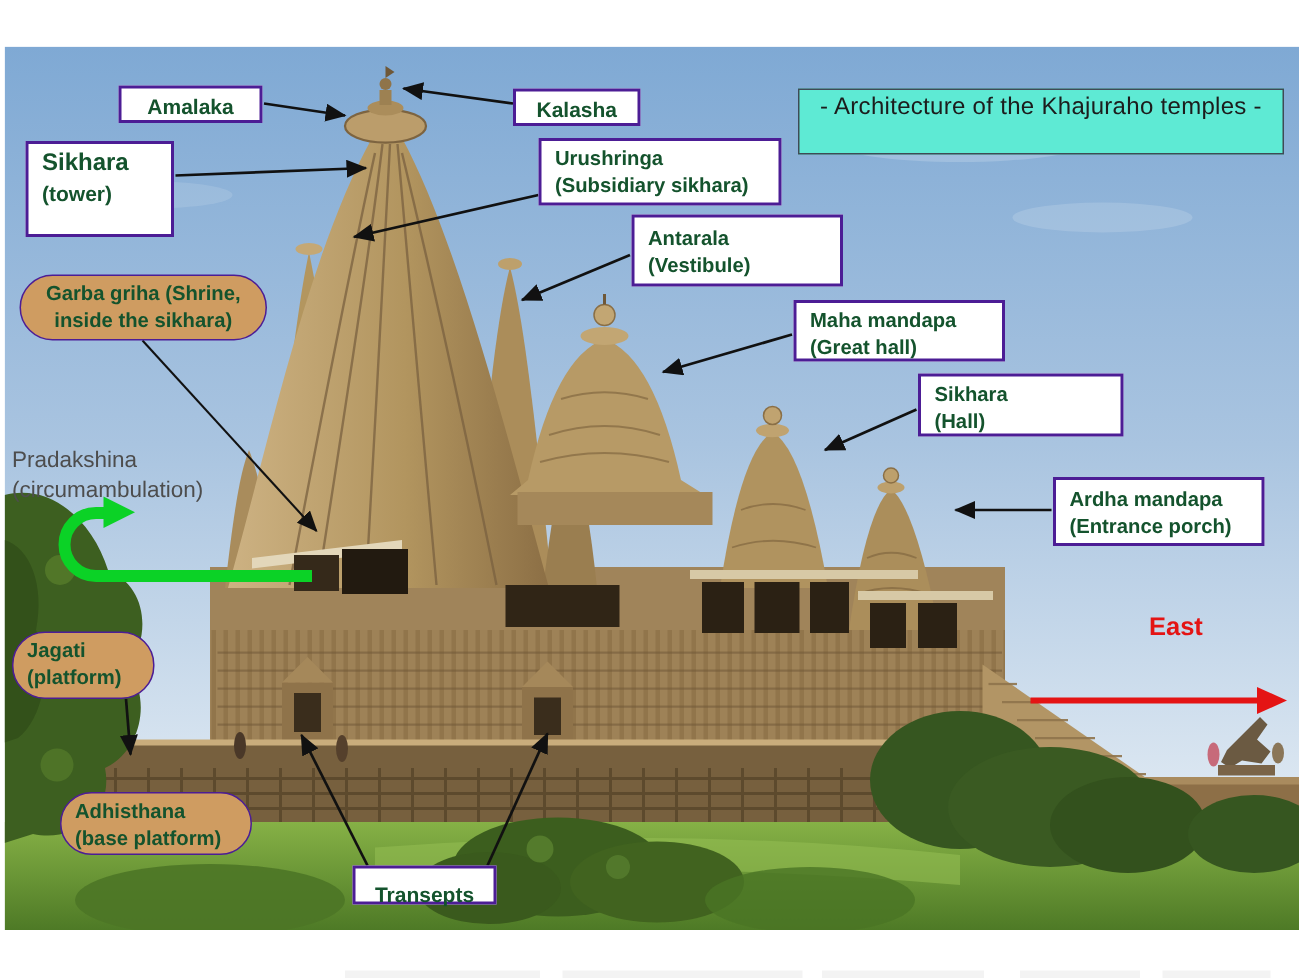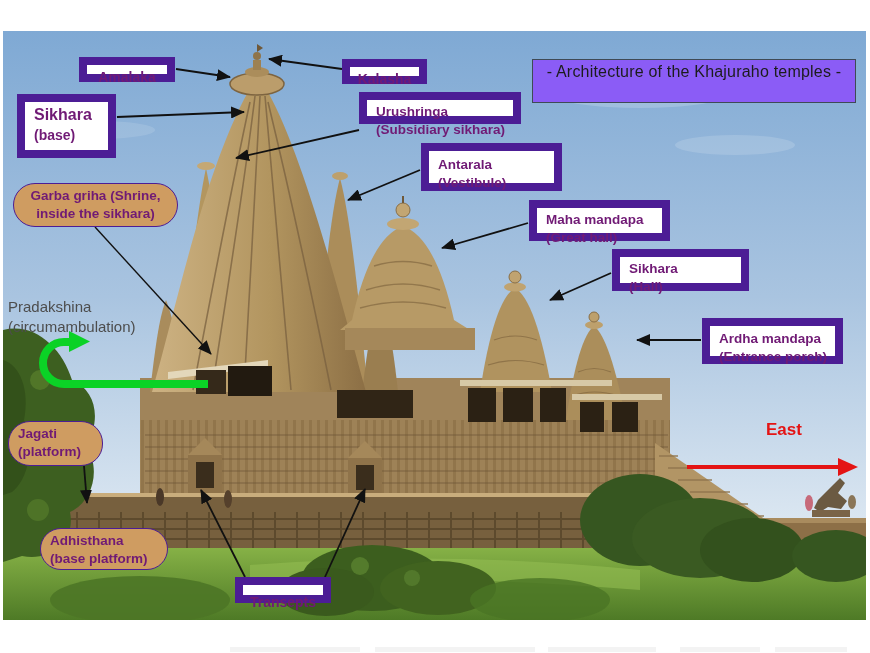--- a/index.html
+++ b/index.html
@@ -5,42 +5,42 @@
   html,body{margin:0;padding:0;background:#fff;}
   #stage{
     position:relative;width:870px;height:653px;background:#ffffff;overflow:hidden;
     font-family:"Liberation Sans",sans-serif;
   }
   #photo{position:absolute;left:3px;top:31px;width:863px;height:589px;overflow:hidden;}
   #photo svg{display:block;}
   #arrows{position:absolute;left:0;top:0;width:870px;height:653px;z-index:5;pointer-events:none;}
   .lbl{
     position:absolute;z-index:10;box-sizing:border-box;
-    background:#ffffff;border:8px solid #4c1d95;
-    color:#701a75;font-weight:bold;font-size:13.5px;line-height:1.3;
+    background:#ffffff;border:2px solid #4c1d95;
+    color:#14532d;font-weight:bold;font-size:13.5px;line-height:1.3;
     padding:3px 6px 2px 9px;
   }
   .lbl .l1,.lbl .l2{display:block;white-space:nowrap;}
   .lbl.center{text-align:center;padding-left:4px;padding-right:4px;}
   .lbl.tan{background:#cf9c61;border-width:1.5px;border-radius:22px;}
   .lbl.big .l1{font-size:16px;}
   .lbl.big .l2{font-size:14px;}
   #title-box{
     position:absolute;z-index:10;box-sizing:border-box;left:532px;top:59px;width:324px;height:44px;
-    background:#8b5cf6;border:1.5px solid #3f4a55;text-align:center;color:#1c1c1c;
+    background:#5eead4;border:1.5px solid #3f4a55;text-align:center;color:#1c1c1c;
   }
   #title-box .t1{display:block;font-size:16px;margin-top:3px;letter-spacing:0.2px;}
   #title-box .t2{display:block;font-size:11.5px;color:#2e2e2e;margin-top:1px;}
   #pradakshina-label{
     position:absolute;z-index:10;left:8px;top:297px;color:#4d4d4d;
     font-size:15px;line-height:1.35;
   }
   #pradakshina-label span{display:block;white-space:nowrap;}
   #east-label{
-    position:absolute;z-index:10;left:766px;top:420px;color:#e41414;
+    position:absolute;z-index:10;left:766px;top:408px;color:#e41414;
     font-size:17px;font-weight:bold;
   }
   .wm{position:absolute;height:5px;top:647px;background:#f3f3f3;z-index:2;}
 </style>
 </head>
 <body>
 
 <div id="stage">
 
   <div id="photo">
@@ -247,24 +247,24 @@
   <div class="lbl center" style="left:79px;top:57px;width:96px;height:25px;font-size:14px;">
     <span class="l1">Amalaka</span>
   </div>
 
   <div class="lbl center" style="left:342px;top:59px;width:85px;height:25px;font-size:14px;">
     <span class="l1">Kalasha</span>
   </div>
 
   <div class="lbl big" style="left:17px;top:94px;width:99px;height:64px;">
     <span class="l1">Sikhara</span>
-    <span class="l2">(base)</span>
-  </div>
-
-  <div class="lbl" style="left:359px;top:92px;width:162px;height:32px;">
+    <span class="l2">(tower)</span>
+  </div>
+
+  <div class="lbl" style="left:359px;top:92px;width:162px;height:45px;">
     <span class="l1">Urushringa</span>
     <span class="l2">(Subsidiary sikhara)</span>
   </div>
 
   <div class="lbl" style="left:421px;top:143px;width:141px;height:48px;padding-top:5px;">
     <span class="l1">Antarala</span>
     <span class="l2">(Vestibule)</span>
   </div>
 
   <div class="lbl" style="left:529px;top:200px;width:141px;height:41px;">

